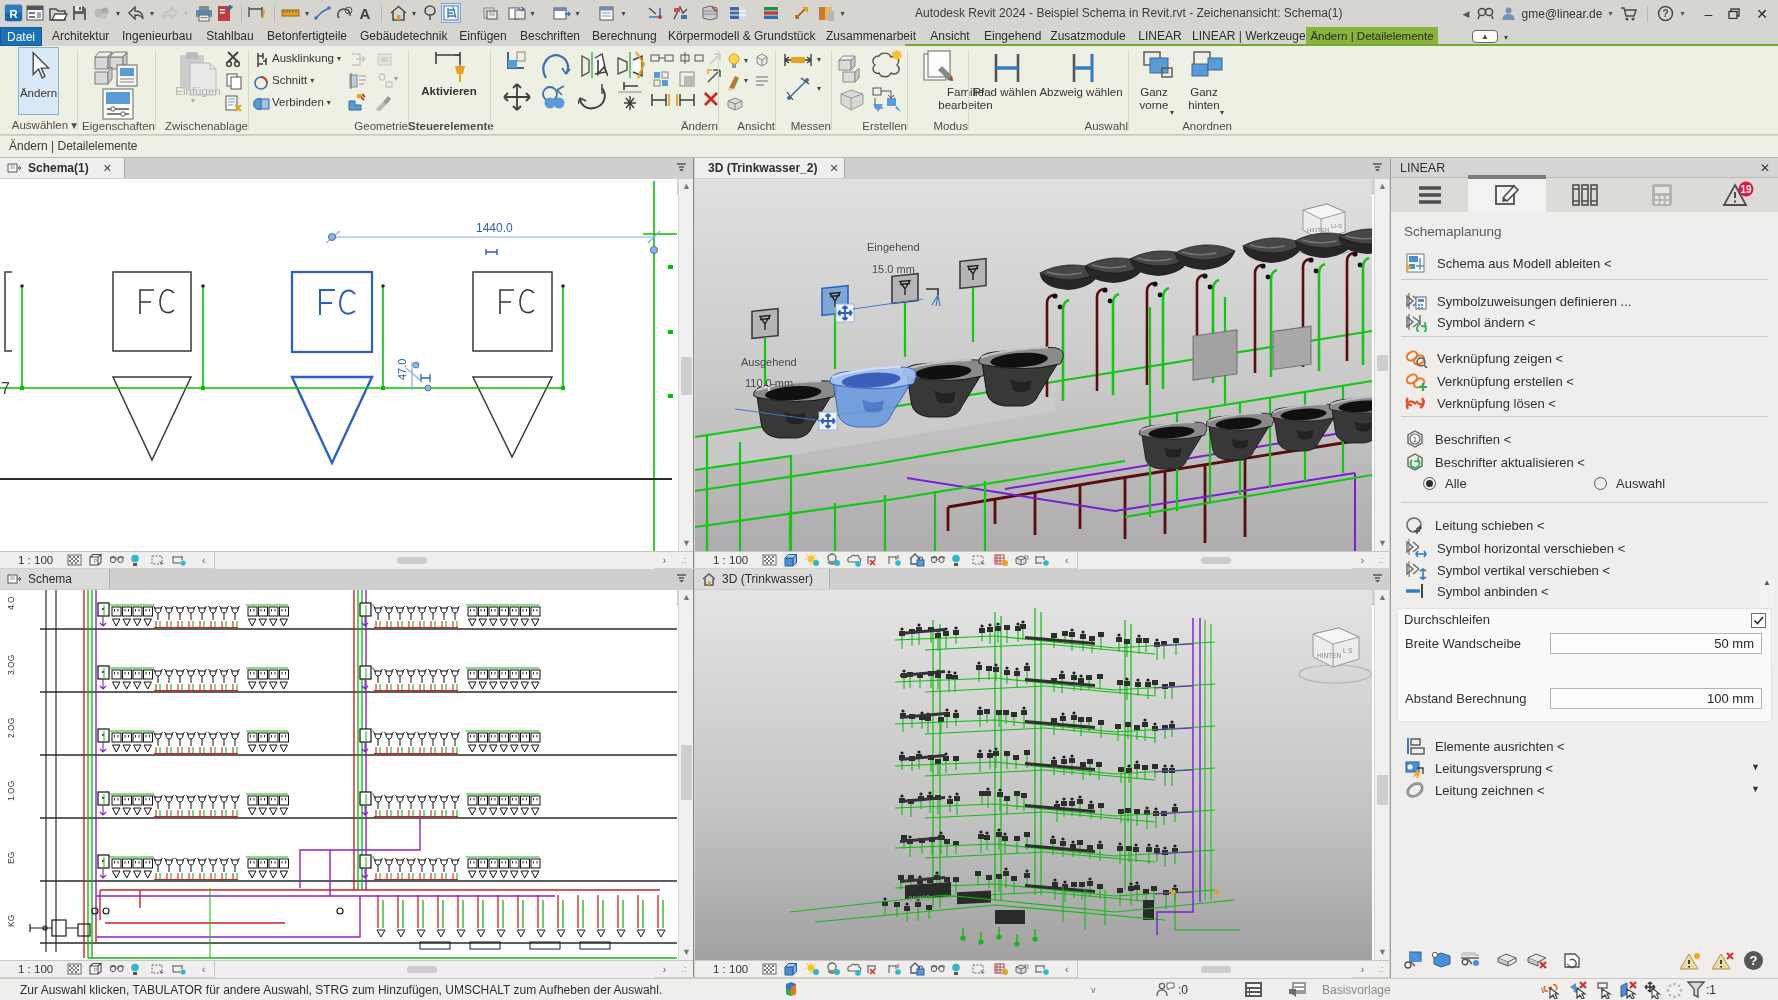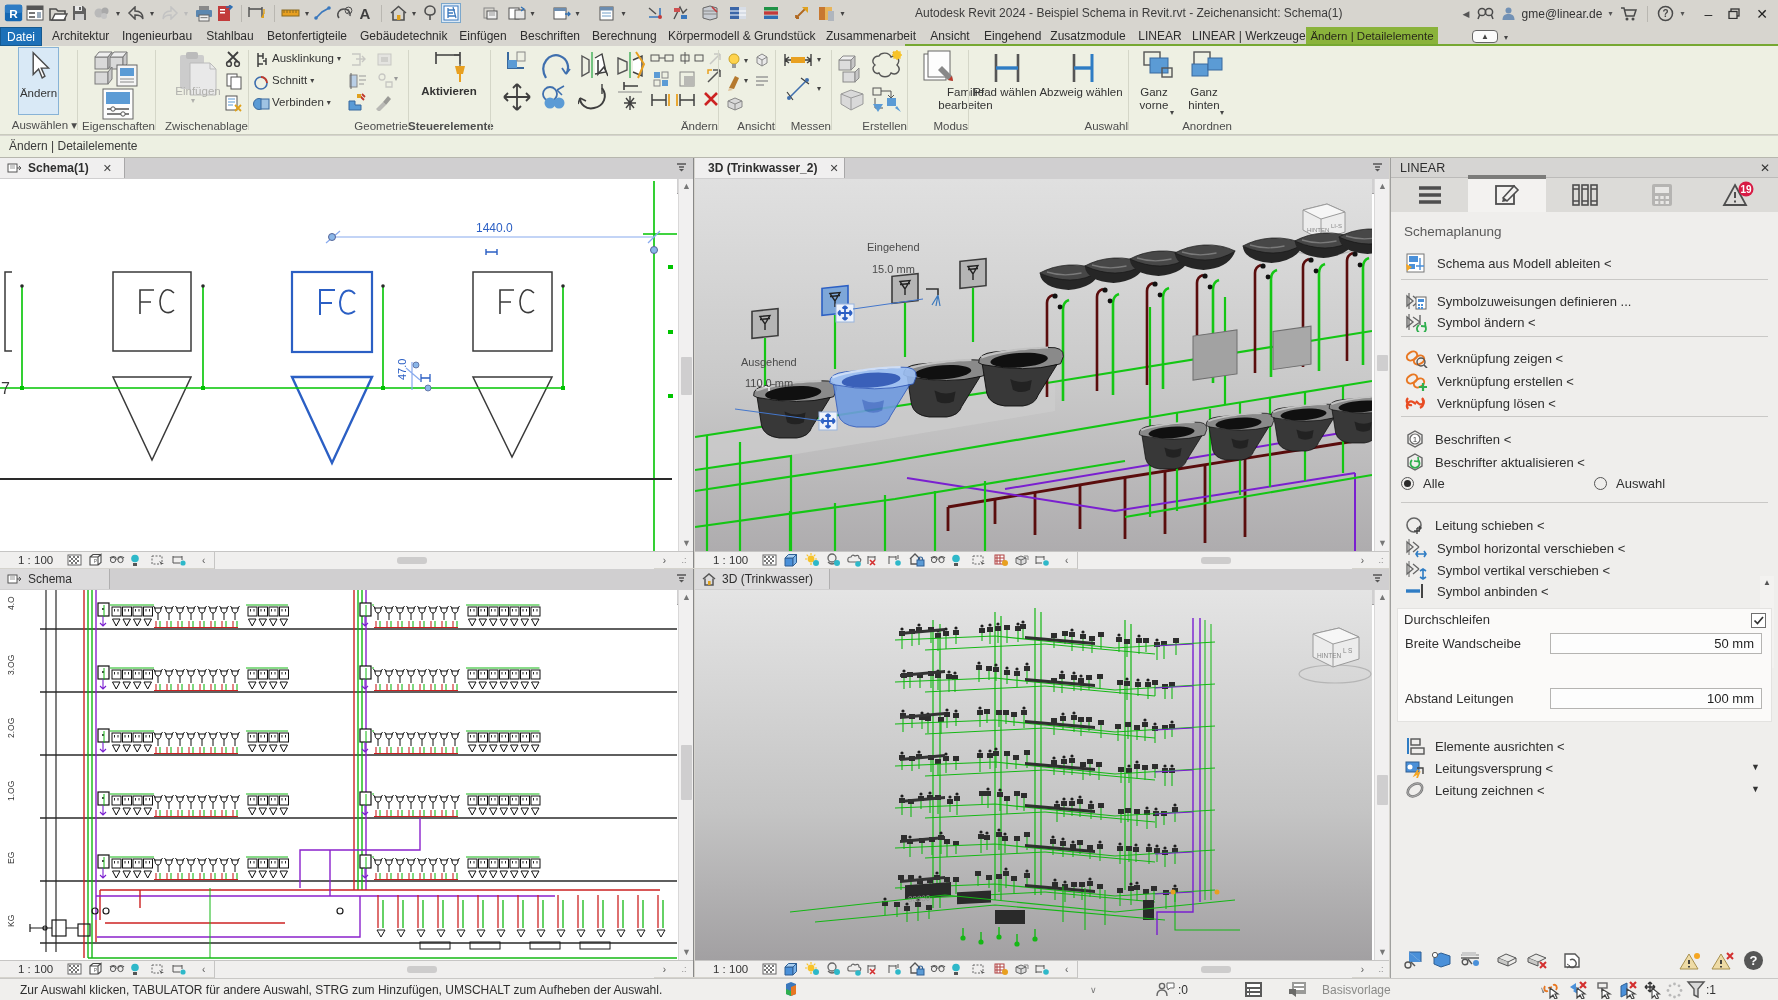--- a/index.html
+++ b/index.html
@@ -2766,21 +2766,21 @@
  <div class="lin-item" style="top:271px;"><svg width="22" height="20" viewBox="0 0 22 20">
         <path d="M11 2 L18 6 L18 14 L11 18 L4 14 L4 6 Z" fill="none" stroke="#666" stroke-width="1.4"></path>
         <circle cx="11" cy="10" r="5" fill="#fff" stroke="#666" stroke-width="1.2"></circle>
         <text x="11" y="13" font-size="8" text-anchor="middle" fill="#444">1</text>
       </svg>Beschriften &lt;</div>
  <div class="lin-item" style="top:294px;"><svg width="22" height="20" viewBox="0 0 22 20">
         <path d="M11 2 L18 6 L18 14 L11 18 L4 14 L4 6 Z" fill="none" stroke="#666" stroke-width="1.4"></path>
         <path d="M8 8 a4.5 4.5 0 1 0 6 0" fill="none" stroke="#2faf4e" stroke-width="1.8"></path>
         <path d="M14 5 L14.5 9.5 L10 9" fill="none" stroke="#2faf4e" stroke-width="1.6"></path>
       </svg>Beschrifter aktualisieren &lt;</div>
- <div class="lin-item" style="top:318px; left:10px;"><span style="width:13px; height:13px; border-radius:50%; border:1px solid #555; display:inline-flex; align-items:center; justify-content:center;">
+ <div class="lin-item" style="top:318px; left:32px;"><span style="width:13px; height:13px; border-radius:50%; border:1px solid #555; display:inline-flex; align-items:center; justify-content:center;">
         <span style="width:7px; height:7px; border-radius:50%; background:#2b2b2b;"></span>
       </span>Alle</div>
  <div class="lin-item" style="top:318px; left:203px;"><span style="width:13px; height:13px; border-radius:50%; border:1px solid #555;"></span>Auswahl</div>
  <div class="lin-sep" style="top:344px;"></div>
  <div class="lin-item" style="top:357px;"><svg width="22" height="20" viewBox="0 0 22 20">
         <circle cx="10" cy="10" r="7" fill="none" stroke="#666" stroke-width="1.6"></circle>
         <path d="M13 13 L13 19 M10 16 L16 16 M13 13 L17 13 M15 11 L17 13 L15 15" stroke="#444" stroke-width="1.4" fill="none"></path>
       </svg>Leitung schieben &lt;</div>
  <div class="lin-item" style="top:380px;"><svg width="24" height="20" viewBox="0 0 24 20">
         <path d="M3 4 L9 9 L3 14 Z M15 9 L9 4 M9 14 L15 9" fill="none" stroke="#666" stroke-width="1.3"></path>
@@ -2805,21 +2805,21 @@
  <div style="position:absolute; right:12px; top:455px; width:15px; height:15px; background:#fff; border:1px solid #707070;">
       <svg width="13" height="13" viewBox="0 0 13 13">
         <path d="M2.5 6.5 L5.5 9.5 L11 3" fill="none" stroke="#333" stroke-width="1.7"></path>
       </svg>
     </div>
  <div class="lfield" style="top:475px;">
       <span class="lab">Breite Wandscheibe</span>
       <span class="inp">50 mm</span>
     </div>
  <div class="lfield" style="top:530px;">
-      <span class="lab">Abstand Leitungen</span>
+      <span class="lab">Abstand Berechnung</span>
       <span class="inp">100 mm</span>
     </div>
 
  <div class="lin-item" style="top:578px;"><svg width="22" height="20" viewBox="0 0 22 20">
         <path d="M4 2 L4 18" stroke="#2e7cc4" stroke-width="2"></path>
         <rect x="7" y="3" width="9" height="6" fill="none" stroke="#555" stroke-width="1.4"></rect>
         <rect x="7" y="12" width="13" height="6" fill="none" stroke="#555" stroke-width="1.4"></rect>
       </svg>Elemente ausrichten &lt;</div>
  <div class="lin-item" style="top:600px;"><svg width="22" height="20" viewBox="0 0 22 20">
         <rect x="2" y="4" width="13" height="10" fill="#4a90d9" stroke="#2e5f94"></rect>

